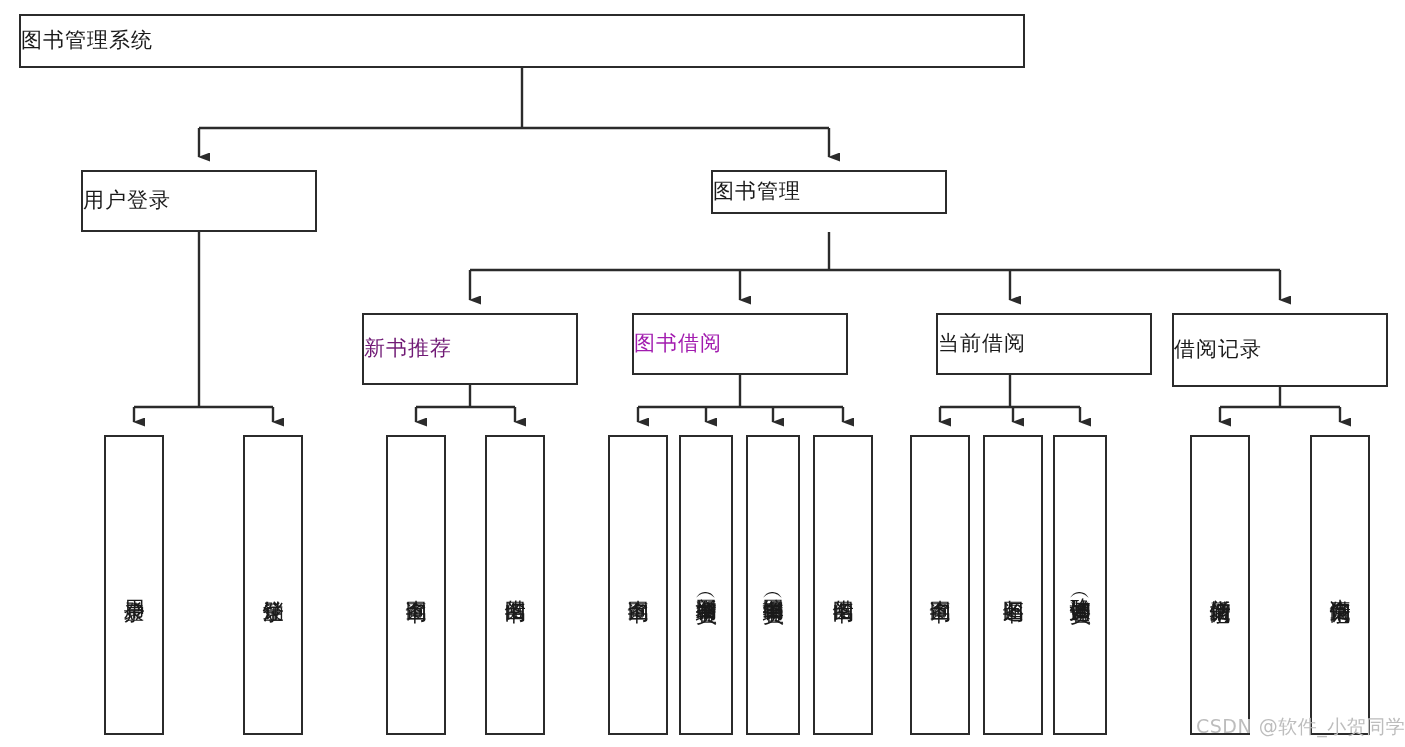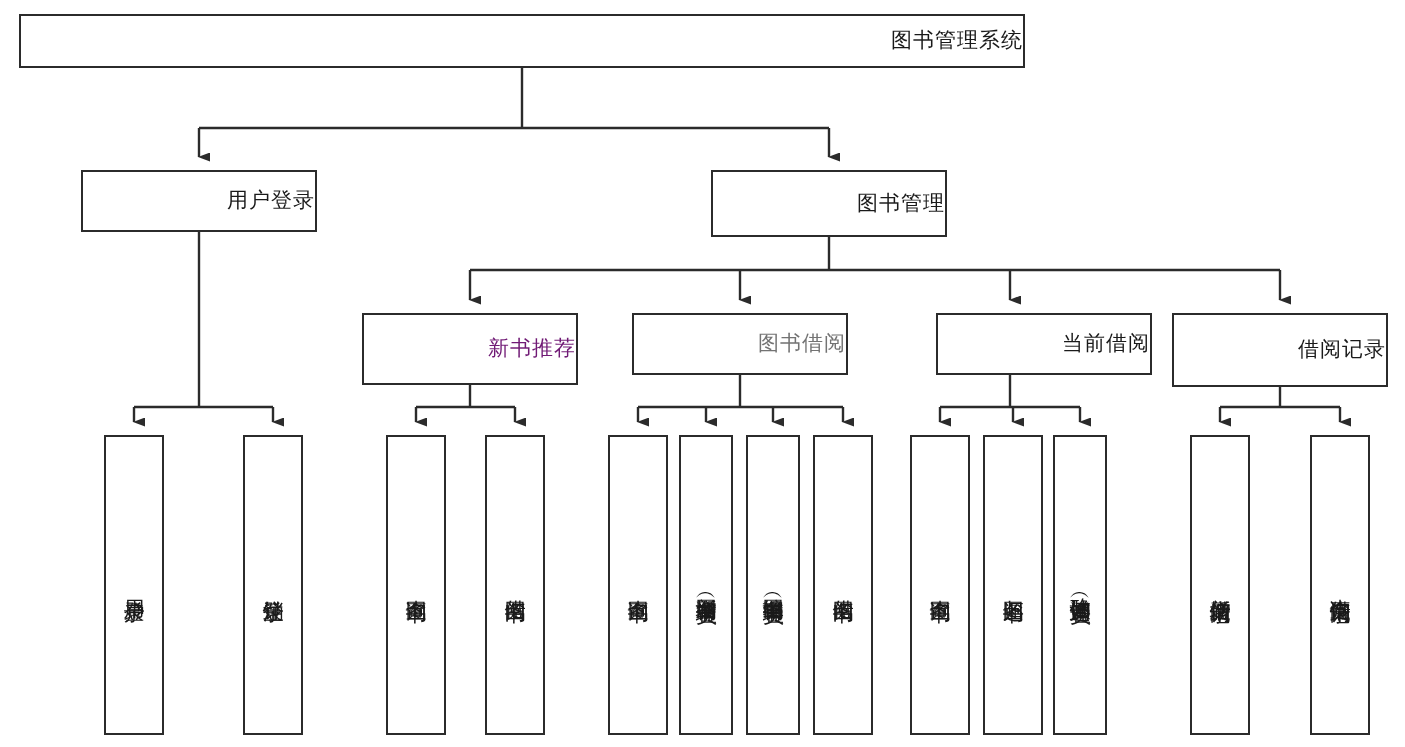--- a/index.html
+++ b/index.html
@@ -25,21 +25,21 @@
     width: 1405px;
     height: 747px;
   }
   .node {
     position: absolute;
     box-sizing: border-box;
     background: #ffffff;
     border: 2px solid #2b2b2b;
     display: flex;
     align-items: center;
-    justify-content: flex-end;
+    justify-content: flex-start;
     color: #1a1a1a;
   }
   .node.horiz {
     font-size: 21px;
     line-height: 1.1;
     letter-spacing: 1px;
   }
   .node.vert {
     font-size: 21px;
     line-height: 1.35;
@@ -116,27 +116,27 @@
       </g>
   </svg>
 
   <div id="node-layer">
       <div class="node horiz" style="left: 19px; top: 14px; width: 1006px; height: 54px; border-color: rgb(43, 43, 43); background: rgb(255, 255, 255); color: rgb(26, 26, 26);">
         <span class="label">图书管理系统</span>
       </div>
       <div class="node horiz" style="left: 81px; top: 170px; width: 236px; height: 62px; border-color: rgb(43, 43, 43); background: rgb(255, 255, 255); color: rgb(26, 26, 26);">
         <span class="label">用户登录</span>
       </div>
-      <div class="node horiz" style="left: 711px; top: 170px; width: 236px; height: 67px; border-color: rgb(43, 43, 43); background: rgb(255, 255, 255); color: rgb(26, 26, 26);">
+      <div class="node horiz" style="left: 711px; top: 170px; width: 236px; height: 44px; border-color: rgb(43, 43, 43); background: rgb(255, 255, 255); color: rgb(26, 26, 26);">
         <span class="label">图书管理</span>
       </div>
       <div class="node horiz" style="left: 362px; top: 313px; width: 216px; height: 72px; border-color: rgb(43, 43, 43); background: rgb(255, 255, 255); color: #701a75;">
         <span class="label">新书推荐</span>
       </div>
-      <div class="node horiz" style="left: 632px; top: 313px; width: 216px; height: 62px; border-color: rgb(43, 43, 43); background: rgb(255, 255, 255); color: #737373;">
+      <div class="node horiz" style="left: 632px; top: 313px; width: 216px; height: 62px; border-color: rgb(43, 43, 43); background: rgb(255, 255, 255); color: #a21caf;">
         <span class="label">图书借阅</span>
       </div>
       <div class="node horiz" style="left: 936px; top: 313px; width: 216px; height: 62px; border-color: rgb(43, 43, 43); background: rgb(255, 255, 255); color: rgb(26, 26, 26);">
         <span class="label">当前借阅</span>
       </div>
       <div class="node horiz" style="left: 1172px; top: 313px; width: 216px; height: 74px; border-color: rgb(43, 43, 43); background: rgb(255, 255, 255); color: rgb(26, 26, 26);">
         <span class="label">借阅记录</span>
       </div>
       <div class="node vert" style="left: 104px; top: 435px; width: 60px; height: 300px; border-color: rgb(43, 43, 43); background: rgb(255, 255, 255); color: rgb(26, 26, 26);">
         <span class="label">用户登录</span>
@@ -172,13 +172,14 @@
         <span class="label">确认归还（管理员）</span>
       </div>
       <div class="node vert" style="left: 1190px; top: 435px; width: 60px; height: 300px; border-color: rgb(43, 43, 43); background: rgb(255, 255, 255); color: rgb(26, 26, 26);">
         <span class="label">新增借阅记录</span>
       </div>
       <div class="node vert" style="left: 1310px; top: 435px; width: 60px; height: 300px; border-color: rgb(43, 43, 43); background: rgb(255, 255, 255); color: rgb(26, 26, 26);">
         <span class="label">查询借阅记录</span>
       </div>
     </div>
 
+  <div class="watermark" style="left:1196px; top:714px;">CSDN @软件_小贺同学</div>
 </div>
 
 </body></html>

